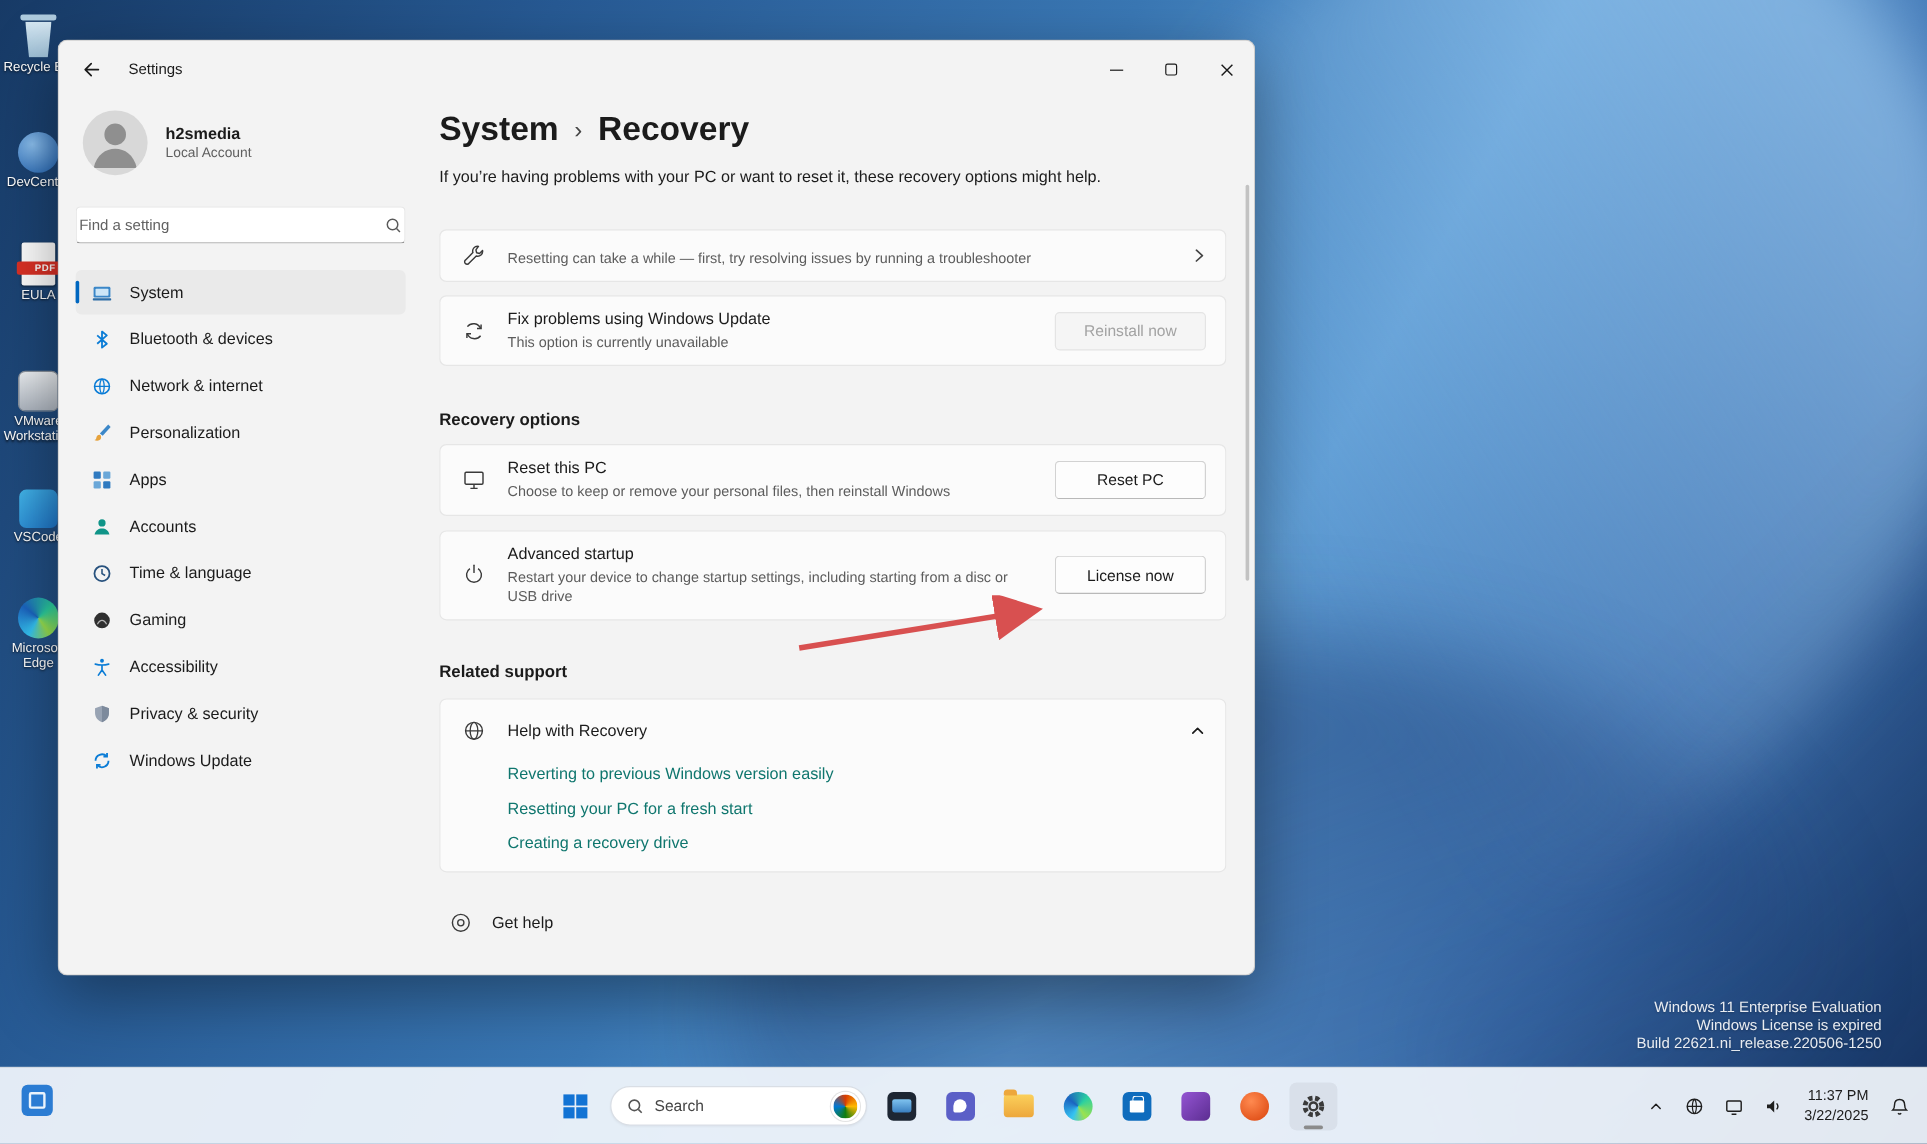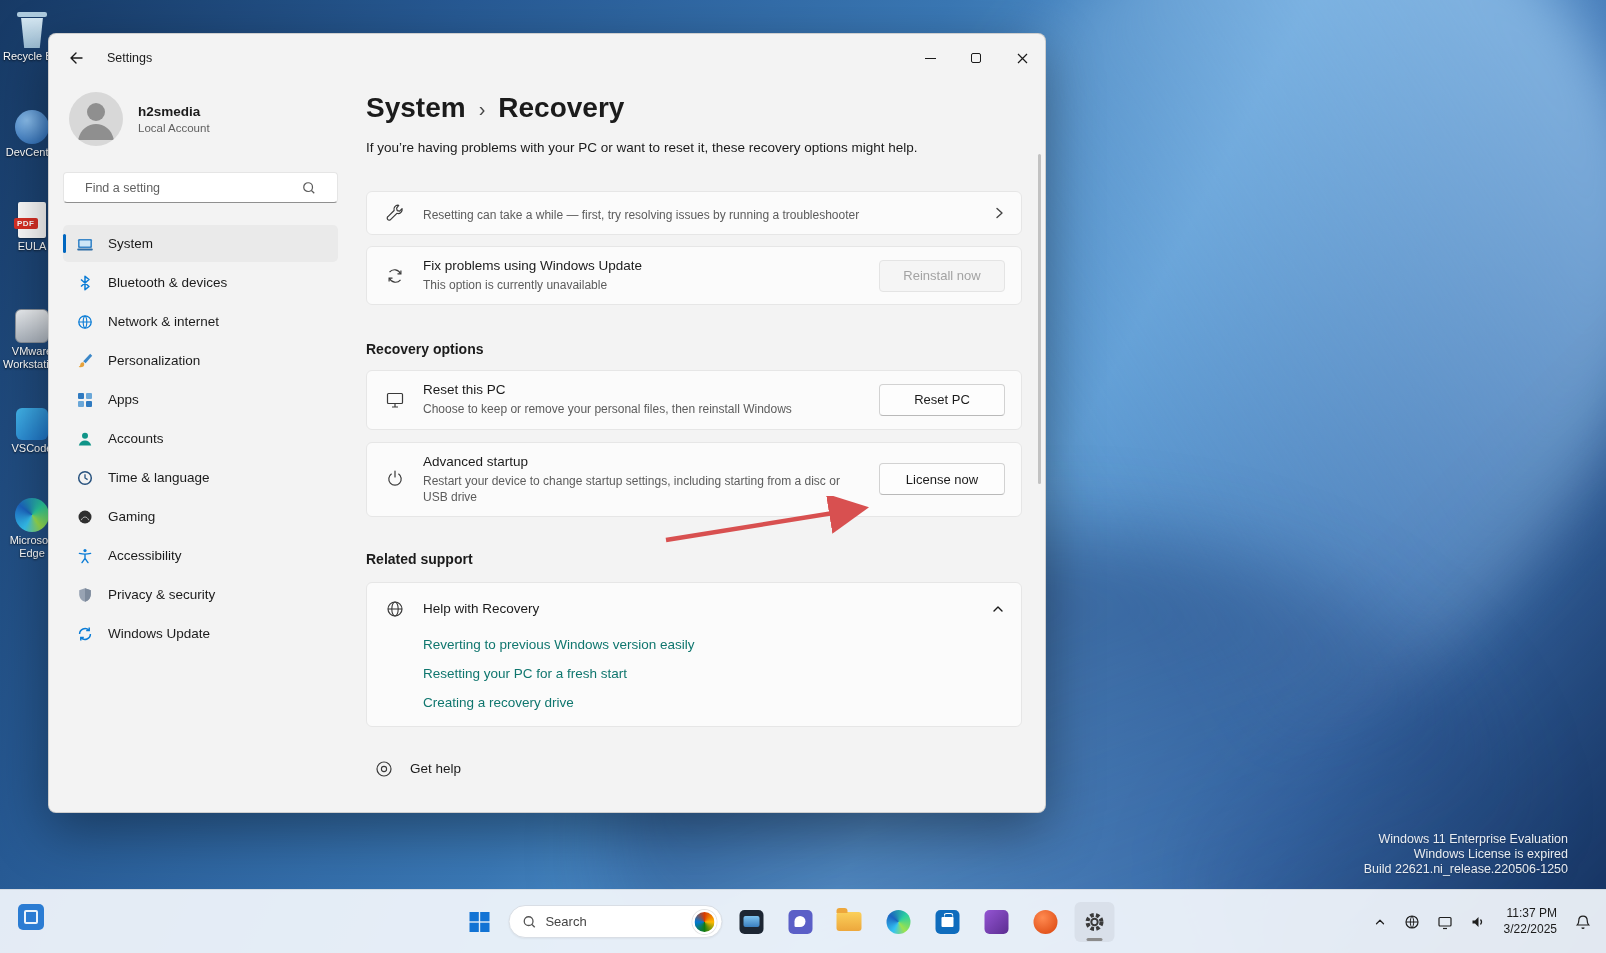--- a/index.html
+++ b/index.html
@@ -23,21 +23,21 @@
        border-radius:50%; filter:blur(40px); }
 
   
   .desk-icon{ position:absolute; left:1px; width:62px; text-align:center; cursor:default; }
   .di-img{ width:40px; height:40px; margin:0 auto 2px; display:flex; align-items:flex-end; justify-content:center; position:relative; }
   .di-label{ color:#fff; font-size:11px; line-height:1.15; text-shadow:0 1px 2px rgba(0,0,0,.75); word-wrap:break-word; }
   .ic-bin-body{ width:26px; height:30px; background:linear-gradient(#d5e7f2,#9dbfd6); clip-path:polygon(8% 0,92% 0,80% 100%,20% 100%); margin:0 auto; }
   .ic-bin-lid{ position:absolute; top:4px; left:5px; width:30px; height:5px; background:#aecbde; border-radius:2px; }
   .ic-round-blue{ width:34px; height:34px; border-radius:50%; background:radial-gradient(circle at 35% 30%, #8cc0ef, #1d5fae); margin:0 auto; }
   .ic-page{ width:28px; height:36px; background:#fdfdfd; border-radius:2px; margin:0 auto; position:relative; box-shadow:0 1px 2px rgba(0,0,0,.4); }
-  .ic-pdf-band{ position:absolute; left:-4px; top:16px; background:#d93025; color:#fff; font-size:8px; font-weight:bold; padding:1px 3px; border-radius:2px; letter-spacing:.5px; }
+  .ic-pdf-band{ position:absolute; left:-4px; top:16px; background:#d93025; color:#fff; font-size:8px; font-weight:bold; padding:1px 15px; border-radius:2px; letter-spacing:.5px; }
   .ic-vm{ width:34px; height:34px; border-radius:6px; background:linear-gradient(#eceff2,#aeb6c0); margin:0 auto; border:1px solid #8a929c; }
   .ic-vsc{ width:32px; height:32px; border-radius:6px; background:linear-gradient(135deg,#43b6ea,#1e74c8); margin:0 auto; }
   .ic-edge-circ{ width:34px; height:34px; border-radius:50%; background:conic-gradient(from 210deg,#35c3f2,#1b64c0,#2bd0a0,#9be24f 82%,#35c3f2); margin:0 auto; }
 
   
   .watermark{ position:absolute; right:38px; bottom:76px; text-align:right;
     color:rgba(255,255,255,.9); font-size:12.5px; line-height:1.2; text-shadow:0 1px 2px rgba(0,0,0,.25); }
 
   
   .win{ position:absolute; left:48px; top:33px; width:998px; height:780px;
@@ -51,21 +51,21 @@
   .glyph-min{ width:11px; height:1px; background:#1a1a1a; display:block; }
   .glyph-max{ width:10px; height:10px; border:1px solid #1a1a1a; border-radius:2px; display:block; }
 
   
   .sidebar{ position:absolute; left:0; top:48px; bottom:0; width:303px; padding:0 14px; }
   .user{ display:flex; align-items:center; gap:15px; margin:10px 0 0 6px; }
   .avatar{ width:54px; height:54px; border-radius:50%; background:#d8d8d8; overflow:hidden; flex:0 0 auto; }
   .uname{ font-size:13.5px; font-weight:bold; color:#1b1b1b; }
   .utype{ font-size:11.5px; color:#5f5f5f; margin-top:3px; }
   .searchbox{ margin-top:26px; height:31px; background:#fff; border:1px solid #e5e5e5; border-bottom:1px solid #8f8f8f;
-    border-radius:4px; display:flex; align-items:center; padding:0 21px; }
+    border-radius:4px; display:flex; align-items:center; padding:0 2px; }
   .searchbox input{ border:none; outline:none; flex:1; font-size:12.5px; font-family:inherit; color:#1b1b1b; background:transparent; }
   .searchbox input::placeholder{ color:#616161; }
   .navlist{ margin-top:22px; }
   .nav-item{ position:relative; height:37px; margin-bottom:2px; display:flex; align-items:center; gap:15px;
     padding-left:14px; border-radius:5px; font-size:13.5px; color:#1b1b1b; cursor:pointer; }
   .nav-item.selected{ background:#eaeaea; }
   .nav-item.selected::before{ content:""; position:absolute; left:0; top:9px; width:3px; height:19px; border-radius:2px; background:#0067c0; }
   .nav-ic{ width:16px; height:16px; display:flex; align-items:center; justify-content:center; flex:0 0 auto; }
 
   

